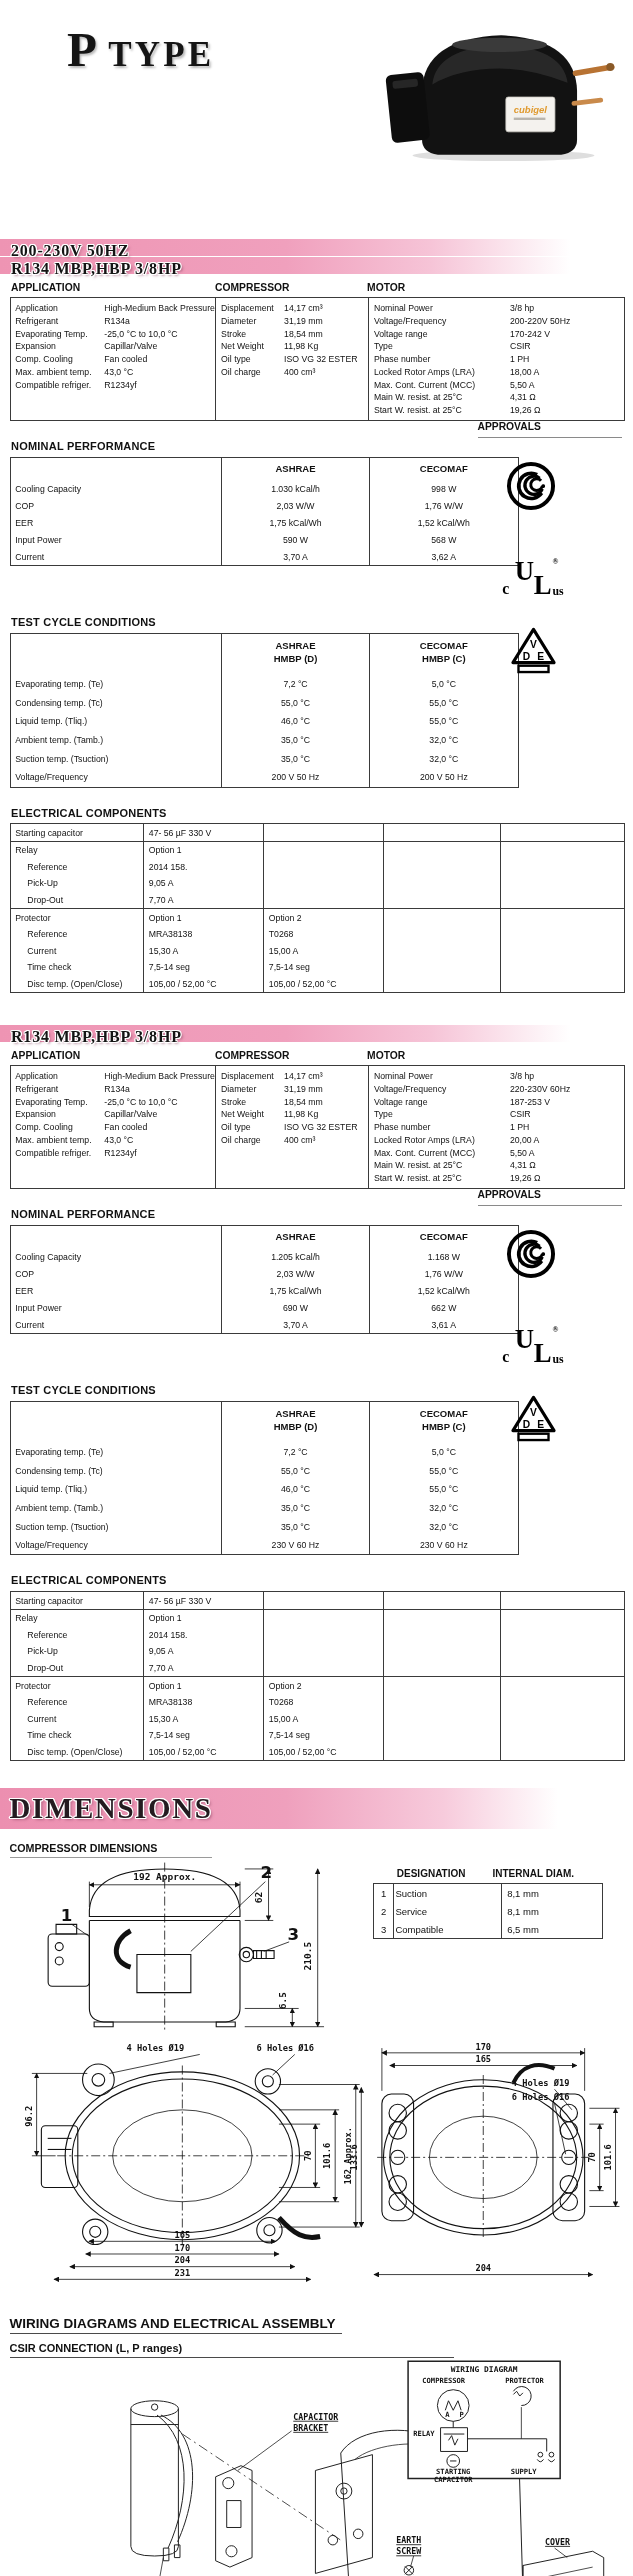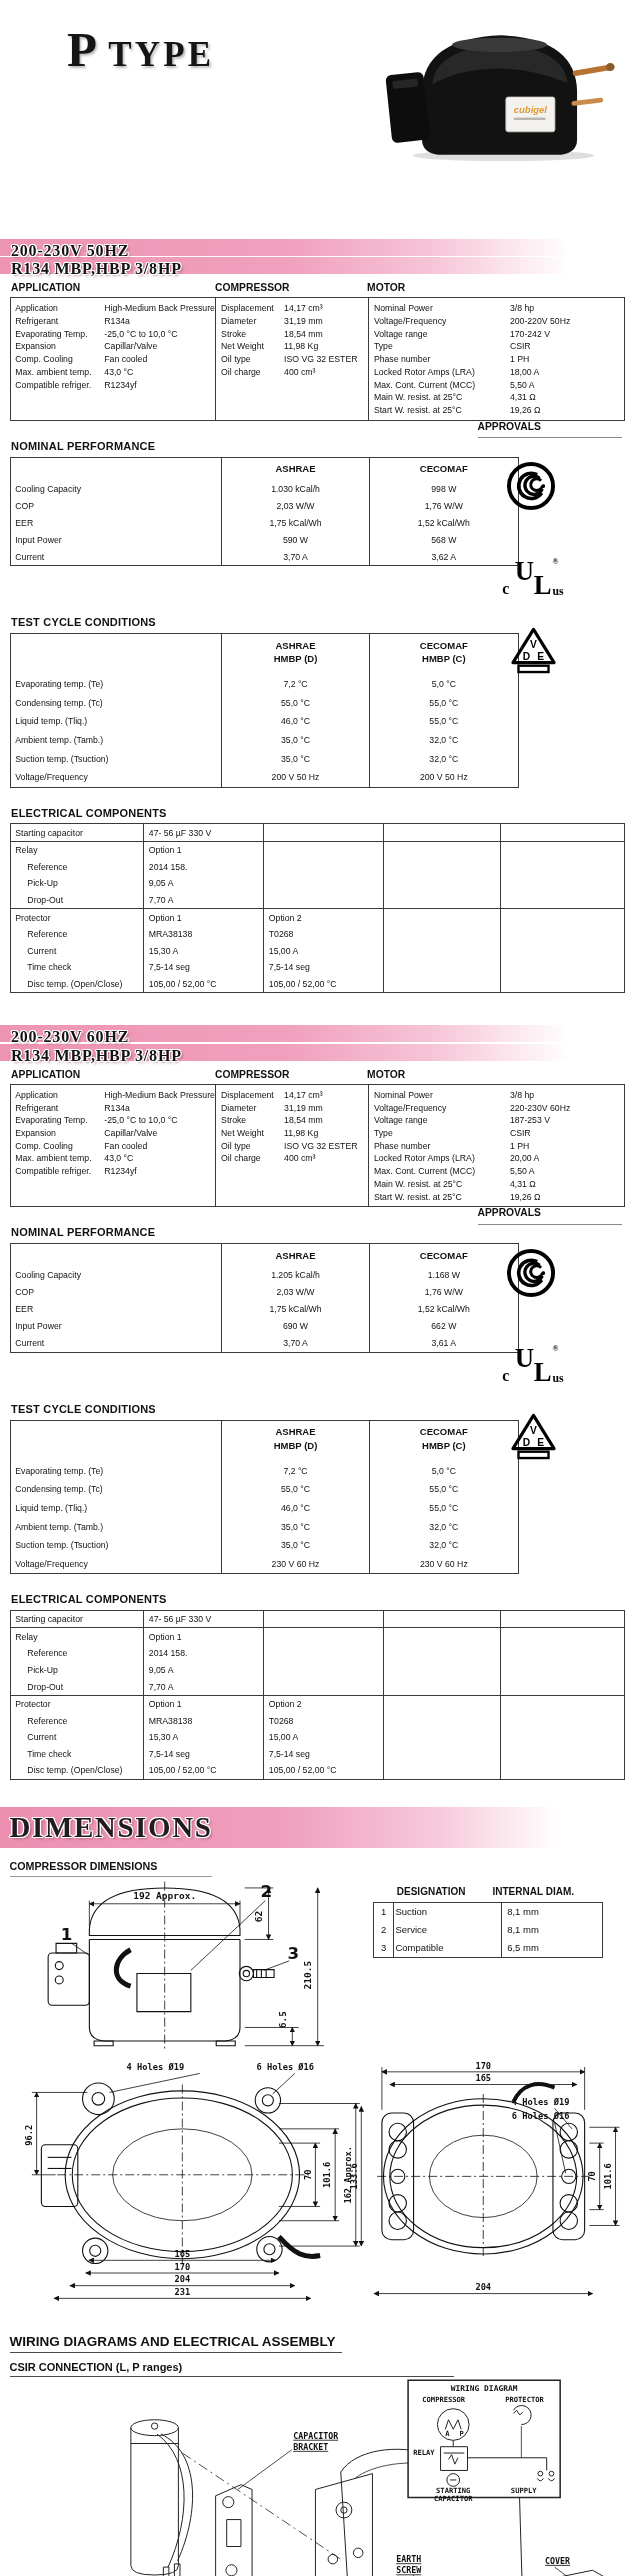--- a/index.html
+++ b/index.html
@@ -475,21 +475,20 @@
               <td></td>
               <td></td>
             </tr>
           </tbody>
         </table>
     </div>
   </section>
 
   
   <div class="banners" style="margin-top:32px;">
-    <div class="banner-line">200-230V  60HZ</div>
     <div class="banner-line">R134  MBP,HBP  3/8HP</div>
   </div>
 
   <section class="spec">
     <div class="tri-heads">
       <div class="th1">APPLICATION</div>
       <div class="th2">COMPRESSOR</div>
       <div class="th3">MOTOR</div>
     </div>
     <div class="tri-table">

